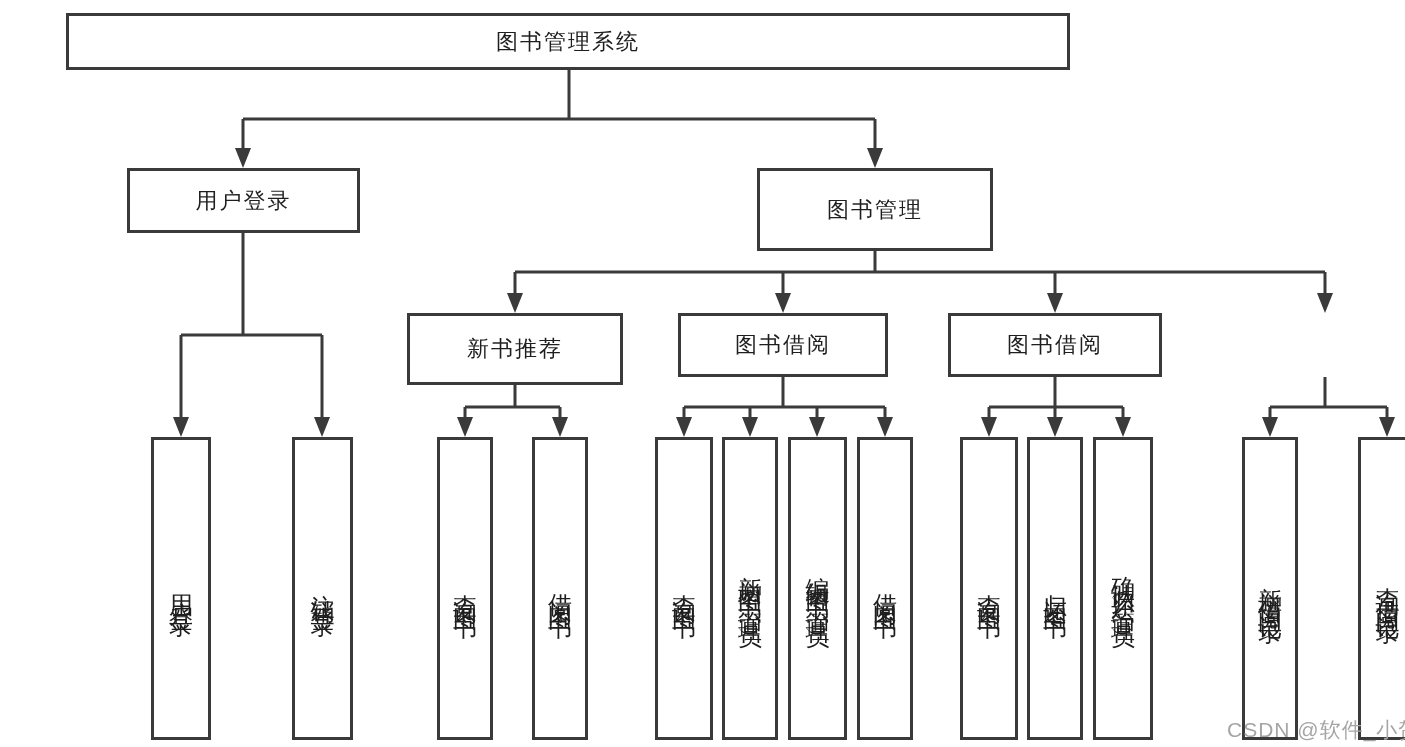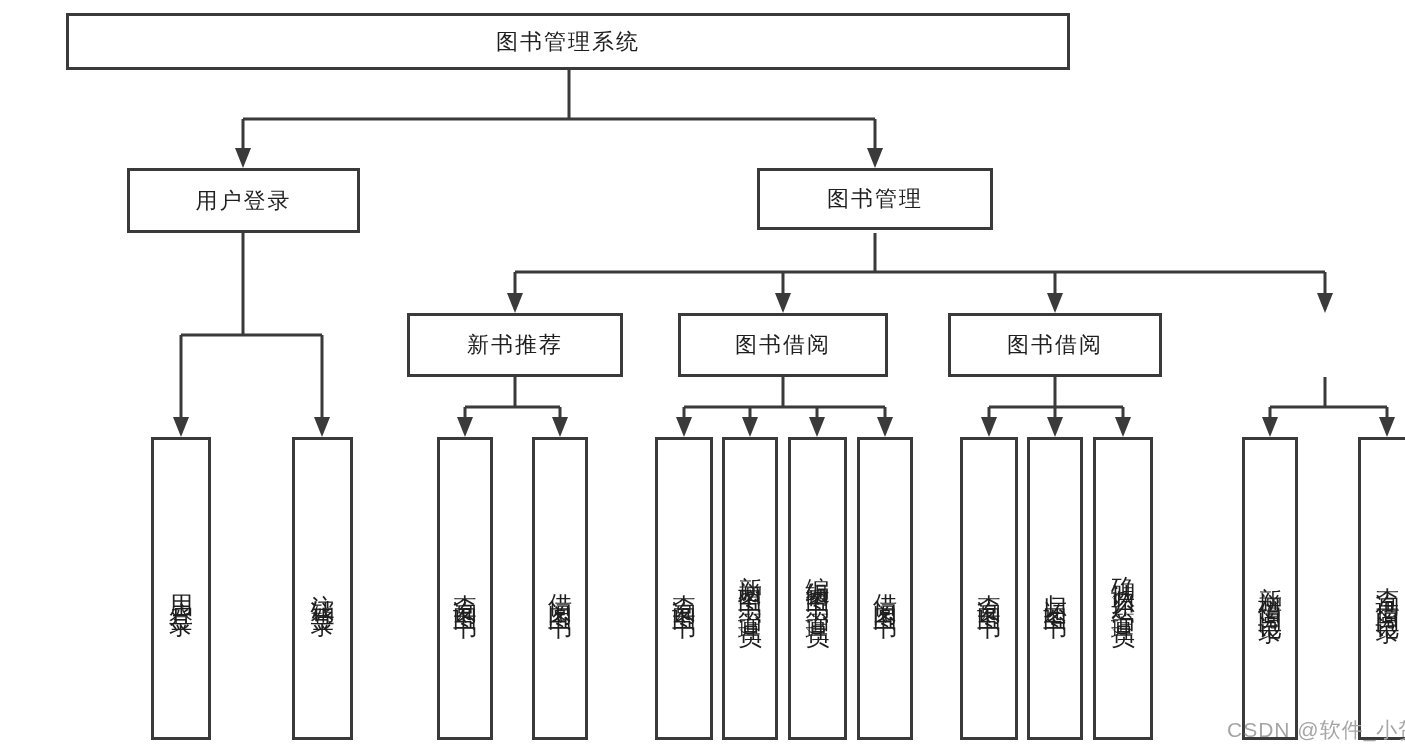--- a/index.html
+++ b/index.html
@@ -89,23 +89,23 @@
       <polygon points="1002,417 1018,417 1010,437"></polygon>
       <polygon points="1070,417 1086,417 1078,437"></polygon>
       <polygon points="1217,417 1233,417 1225,437"></polygon>
       <polygon points="1334,417 1350,417 1342,437"></polygon>
     </g>
   </svg>
 
   <div class="box h-box" style="left:21px; top:13px; width:1004px; height:57px;">图书管理系统</div>
 
   <div class="box h-box" style="left:82px; top:168px; width:233px; height:65px;">用户登录</div>
-  <div class="box h-box" style="left:712px; top:168px; width:236px; height:62px;">图书管理</div>
+  <div class="box h-box" style="left:712px; top:168px; width:236px; height:83px;">图书管理</div>
 
-  <div class="box h-box" style="left:362px; top:313px; width:216px; height:64px;">新书推荐</div>
+  <div class="box h-box" style="left:362px; top:313px; width:216px; height:72px;">新书推荐</div>
   <div class="box h-box" style="left:633px; top:313px; width:210px; height:64px;">图书借阅</div>
   <div class="box h-box" style="left:903px; top:313px; width:214px; height:64px;">图书借阅</div>
 
   <div class="box v-box" style="left:106px; top:437px; width:60px; height:303px;">
     <span>用户登录</span>
   </div>
   <div class="box v-box" style="left:247px; top:437px; width:61px; height:303px;">
     <span>注销登录</span>
   </div>
 

